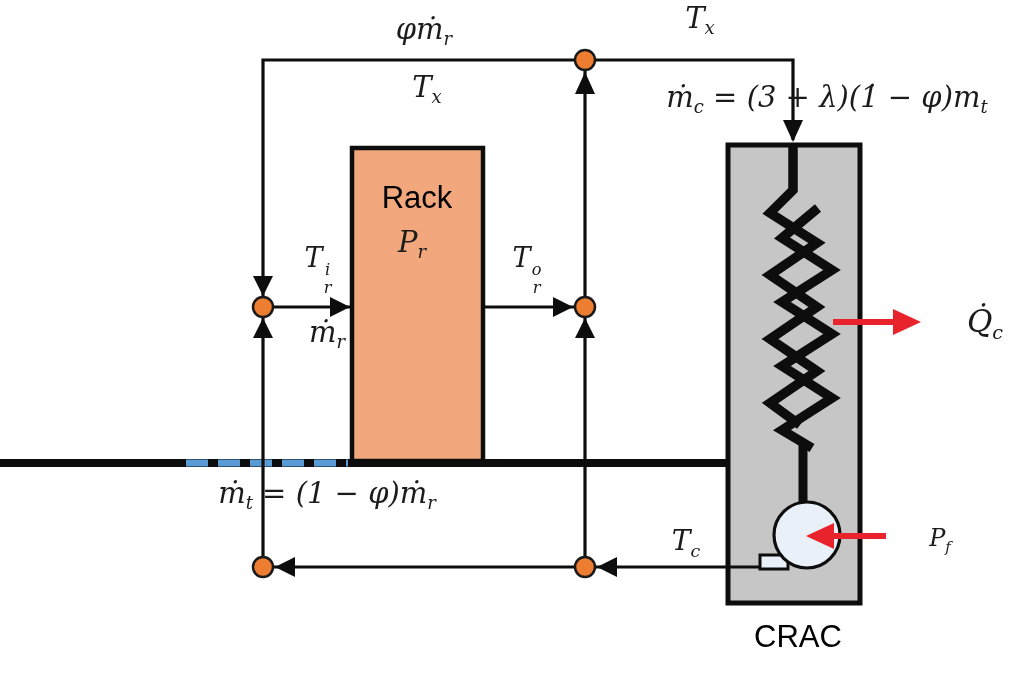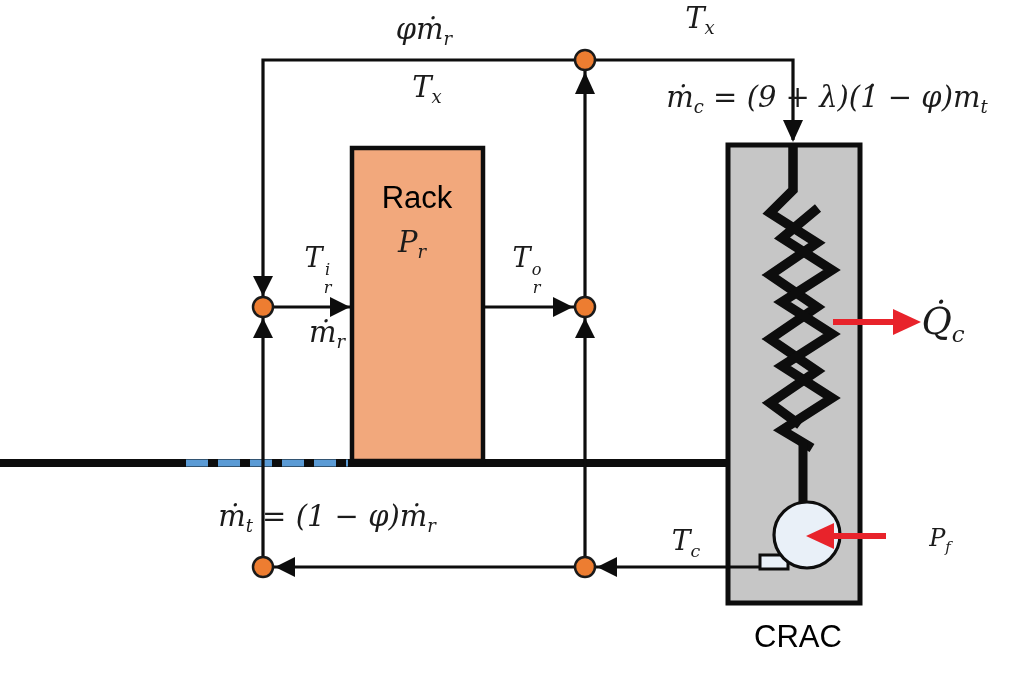--- a/index.html
+++ b/index.html
@@ -63,31 +63,31 @@
 
     <line x1="833" y1="322" x2="895" y2="322" stroke-width="6" stroke="#E8232B"></line>
     <polygon points="921,322 893,309 893,335" fill="#E8232B"></polygon>
     <line x1="886" y1="536" x2="832" y2="536" stroke-width="6" stroke="#E8232B"></line>
     <polygon points="806,536 834,523 834,549" fill="#E8232B"></polygon>
   </svg>
 
   <div class="mlabel" style="left:424px;top:29px;font-size:29px"><span>φṁ</span><sub>r</sub></div>
   <div class="mlabel" style="left:427px;top:87px;font-size:29px"><span>T</span><sub>x</sub></div>
   <div class="mlabel" style="left:700px;top:18px;font-size:29px"><span>T</span><sub>x</sub></div>
-  <div class="mlabel" style="left:827px;top:97px;font-size:29px"><span>ṁ</span><sub>c</sub><span> = (9 + λ)(1̇ − φ)m</span><sub>t</sub></div>
+  <div class="mlabel" style="left:827px;top:97px;font-size:29px"><span>ṁ</span><sub>c</sub><span> = (3 + λ)(1̇ − φ)m</span><sub>t</sub></div>
   <div class="slabel" style="left:417px;top:197px;font-size:31px">Rack</div>
   <div class="mlabel" style="left:412px;top:242px;font-size:29px"><span>P</span><sub>r</sub></div>
   <div class="mlabel" style="left:318px;top:270px;font-size:27px"><span>T</span><span class="supsub">
         <span>i</span>
         <span>r</span>
       </span></div>
   <div class="mlabel" style="left:327px;top:332px;font-size:29px"><span>ṁ</span><sub>r</sub></div>
   <div class="mlabel" style="left:527px;top:270px;font-size:27px"><span>T</span><span class="supsub">
         <span>o</span>
         <span>r</span>
       </span></div>
-  <div class="mlabel" style="left:327px;top:516px;font-size:29px"><span>ṁ</span><sub>t</sub><span> = (1 − φ)ṁ</span><sub>r</sub></div>
+  <div class="mlabel" style="left:327px;top:493px;font-size:29px"><span>ṁ</span><sub>t</sub><span> = (1 − φ)ṁ</span><sub>r</sub></div>
   <div class="mlabel" style="left:686px;top:541px;font-size:28px"><span>T</span><sub>c</sub></div>
-  <div class="mlabel" style="left:943px;top:321px;font-size:37px"><span>Q̇</span><sub>c</sub></div>
+  <div class="mlabel" style="left:985px;top:321px;font-size:31px"><span>Q̇</span><sub>c</sub></div>
   <div class="mlabel" style="left:940px;top:538px;font-size:24px"><span>P</span><sub>f</sub></div>
   <div class="slabel" style="left:798px;top:636px;font-size:31px">CRAC</div>
 
 </div>
 
 </body></html>

